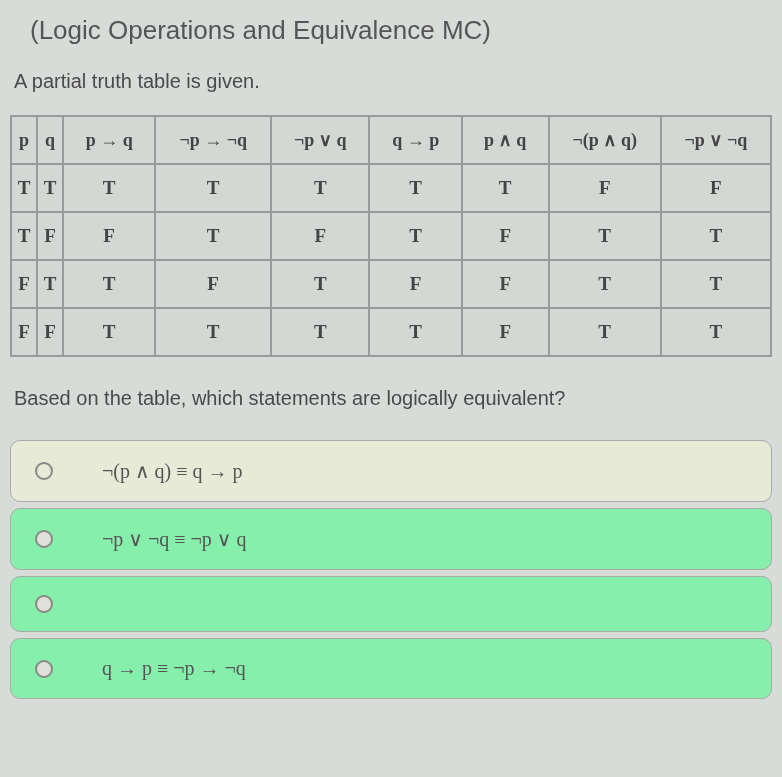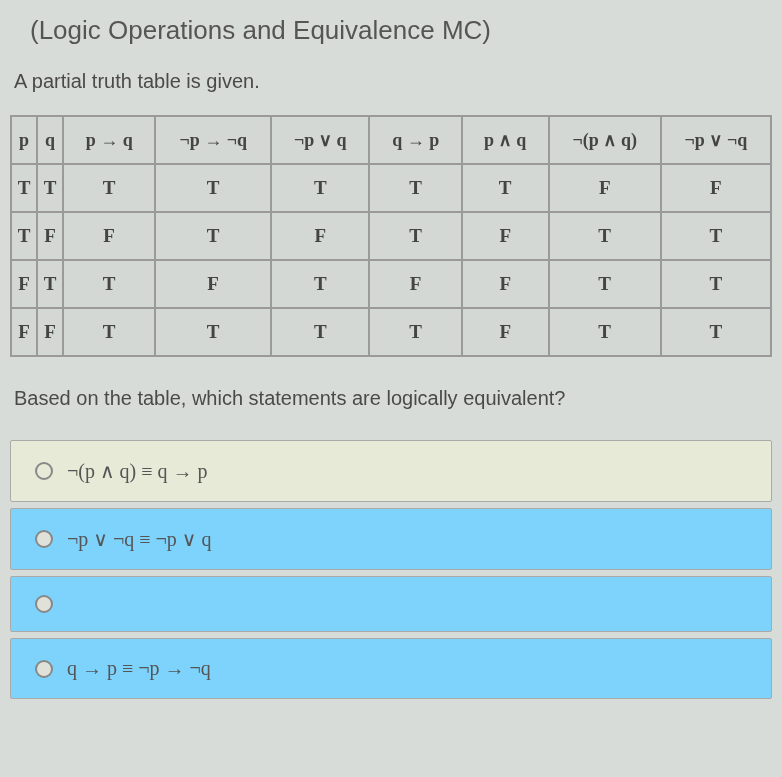--- a/index.html
+++ b/index.html
@@ -49,31 +49,32 @@
     .narrow { width: 26px; padding: 12px 2px; }
     .question {
       font-size: 20px;
       color: #4a4a4a;
       margin-bottom: 30px;
       margin-left: 4px;
     }
     .option {
       background: #e8ead8;
       border: 1px solid #aaa;
-      border-radius: 2px;
+      border-radius: 10px;
       padding: 18px 24px;
       margin-bottom: 6px;
       display: flex;
       align-items: center;
       font-family: 'Times New Roman', serif;
       font-size: 20px;
       color: #555;
+      gap: 35px;
     }
     .option.alt {
-      background: #7dd3fc;
+      background: #86efac;
     }
     .radio {
       width: 18px;
       height: 18px;
       border: 2px solid #888;
       border-radius: 50%;
       margin-right: 14px;
       flex-shrink: 0;
       background: #e8ead8;
     }

